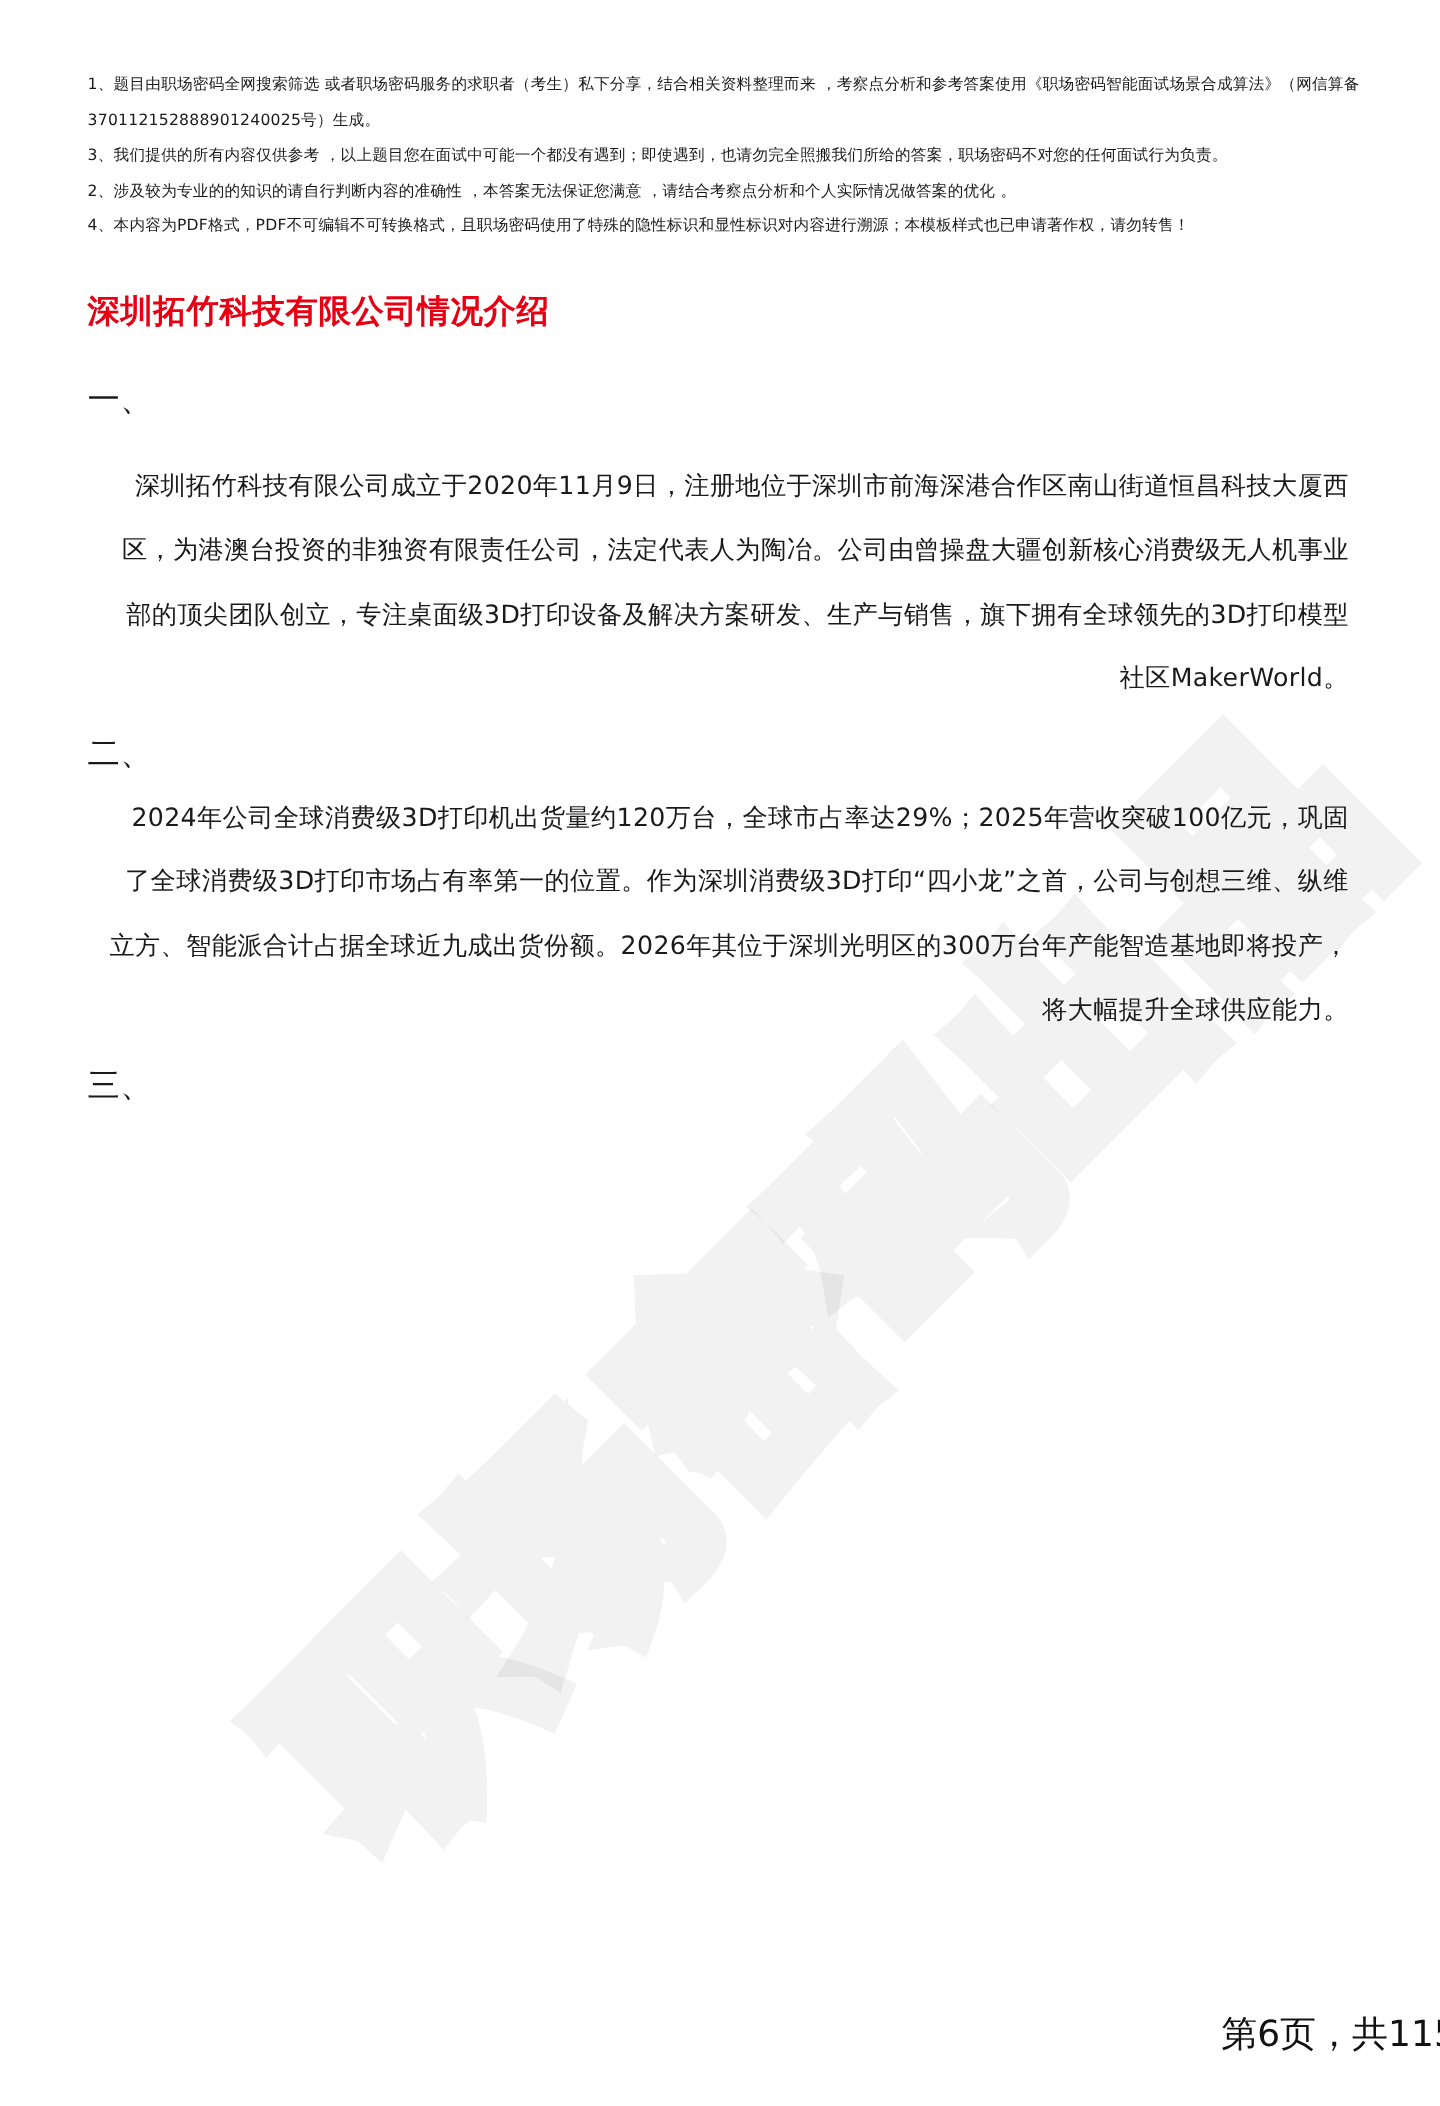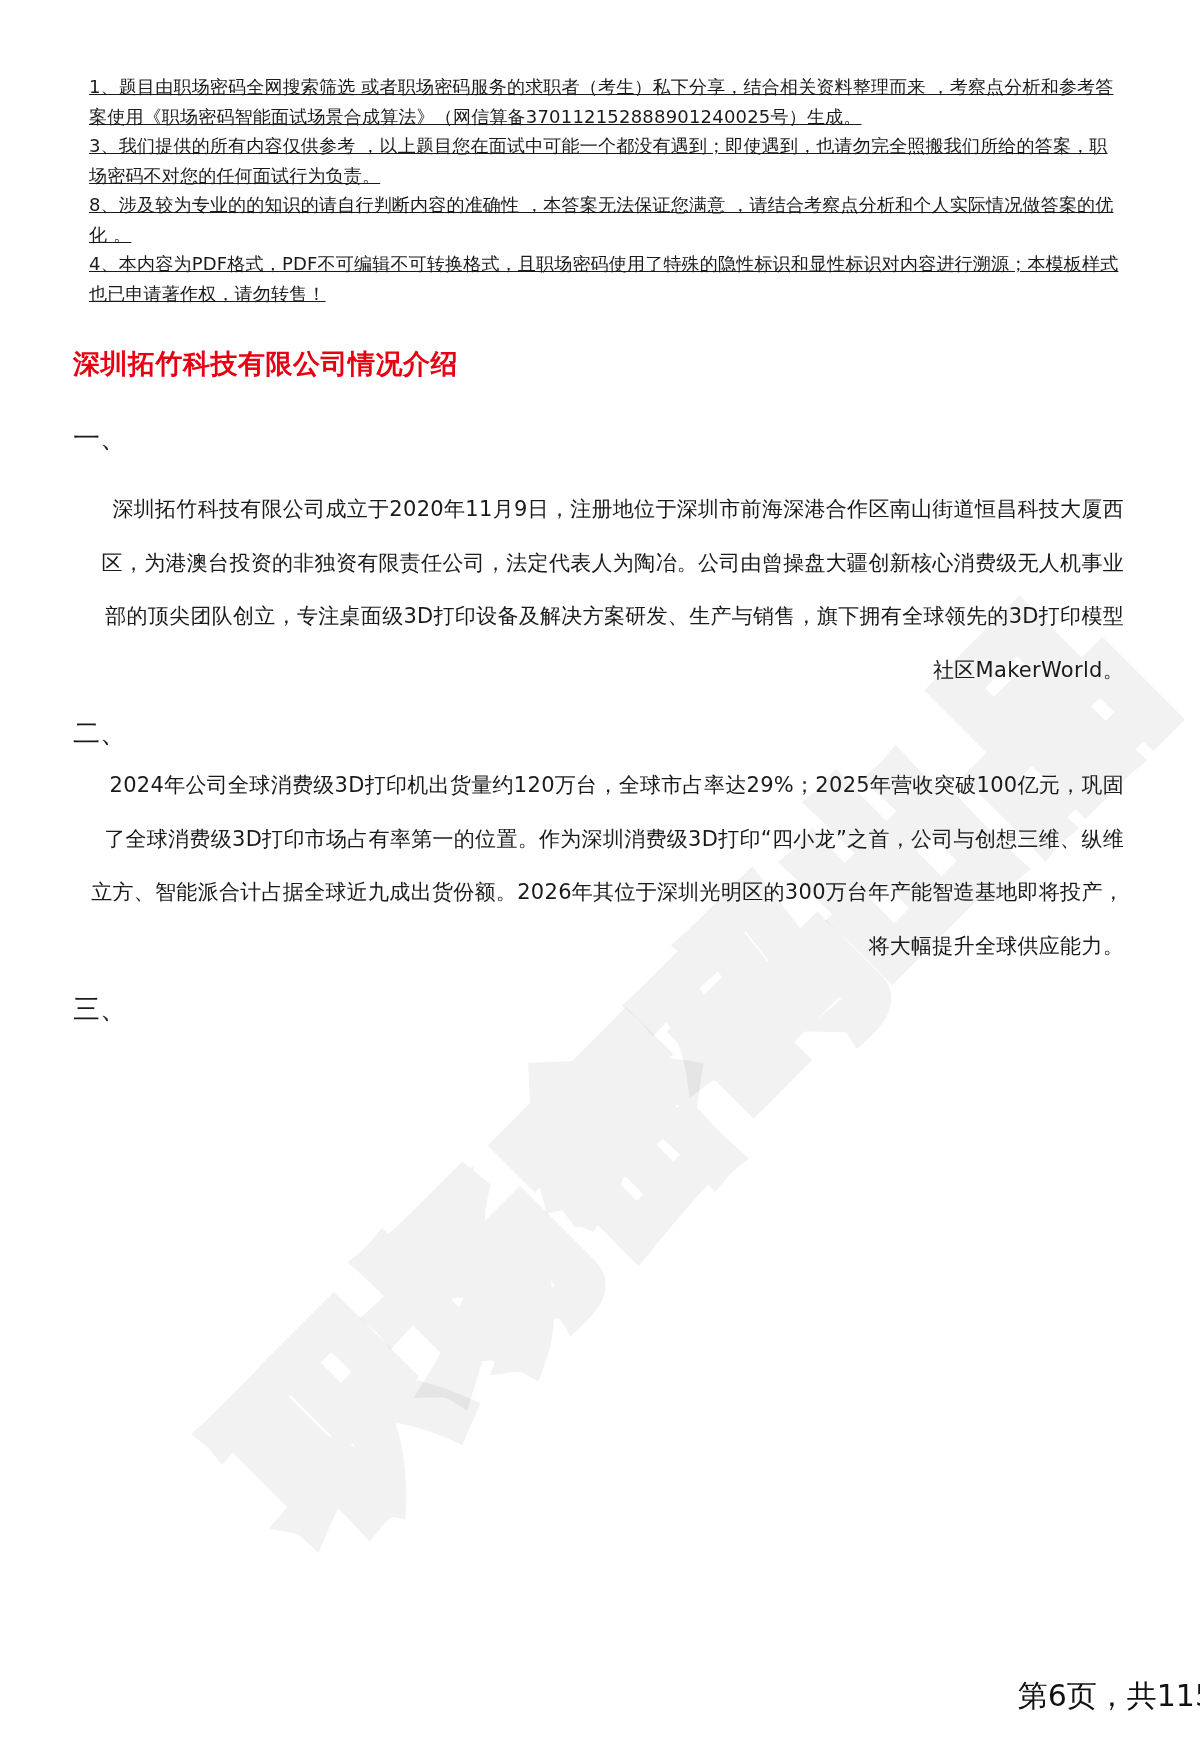--- a/index.html
+++ b/index.html
@@ -31,27 +31,26 @@
       pointer-events: none;
       z-index: 0;
       top: 1400px;
     }
     .page {
       position: relative;
       z-index: 1;
       padding: 56px 60px 0 73px;
     }
     .notice {
-      font-size: 18px;
+      font-size: 13px;
       line-height: 29.5px;
-      margin: 16px;
+      margin: 0;
       padding: 0;
       list-style: none;
       letter-spacing: 0.2px;
-      text-decoration: underline;
     }
     .notice li {
       margin: 0;
     }
     .section-title {
       color: #e60012;
       font-weight: bold;
       font-size: 27px;
       margin: 36px 0 0 0;
       line-height: 40px;
@@ -93,21 +92,21 @@
 </head>
 <body>
 
 <div class="watermark">职场密码出品</div>
 
 <div class="page">
 
   <ol class="notice">
     <li>1、题目由职场密码全网搜索筛选 或者职场密码服务的求职者（考生）私下分享，结合相关资料整理而来 ，考察点分析和参考答案使用《职场密码智能面试场景合成算法》（网信算备370112152888901240025号）生成。</li>
     <li>3、我们提供的所有内容仅供参考 ，以上题目您在面试中可能一个都没有遇到；即使遇到，也请勿完全照搬我们所给的答案，职场密码不对您的任何面试行为负责。</li>
-    <li>8、涉及较为专业的的知识的请自行判断内容的准确性 ，本答案无法保证您满意 ，请结合考察点分析和个人实际情况做答案的优化 。</li>
+    <li>2、涉及较为专业的的知识的请自行判断内容的准确性 ，本答案无法保证您满意 ，请结合考察点分析和个人实际情况做答案的优化 。</li>
     <li>4、本内容为PDF格式，PDF不可编辑不可转换格式，且职场密码使用了特殊的隐性标识和显性标识对内容进行溯源；本模板样式也已申请著作权，请勿转售！</li>
   </ol>
 
   <h2 class="section-title">深圳拓竹科技有限公司情况介绍</h2>
 
   <p class="numeral first">一、</p>
   <p class="para p1">深圳拓竹科技有限公司成立于2020年11月9日，注册地位于深圳市前海深港合作区南山街道恒昌科技大厦西区，为港澳台投资的非独资有限责任公司，法定代表人为陶冶。公司由曾操盘大疆创新核心消费级无人机事业部的顶尖团队创立，专注桌面级3D打印设备及解决方案研发、生产与销售，旗下拥有全球领先的3D打印模型社区MakerWorld。</p>
 
   <p class="numeral n2">二、</p>
   <p class="para p2">2024年公司全球消费级3D打印机出货量约120万台，全球市占率达29%；2025年营收突破100亿元，巩固了全球消费级3D打印市场占有率第一的位置。作为深圳消费级3D打印“四小龙”之首，公司与创想三维、纵维立方、智能派合计占据全球近九成出货份额。2026年其位于深圳光明区的300万台年产能智造基地即将投产，将大幅提升全球供应能力。</p>

